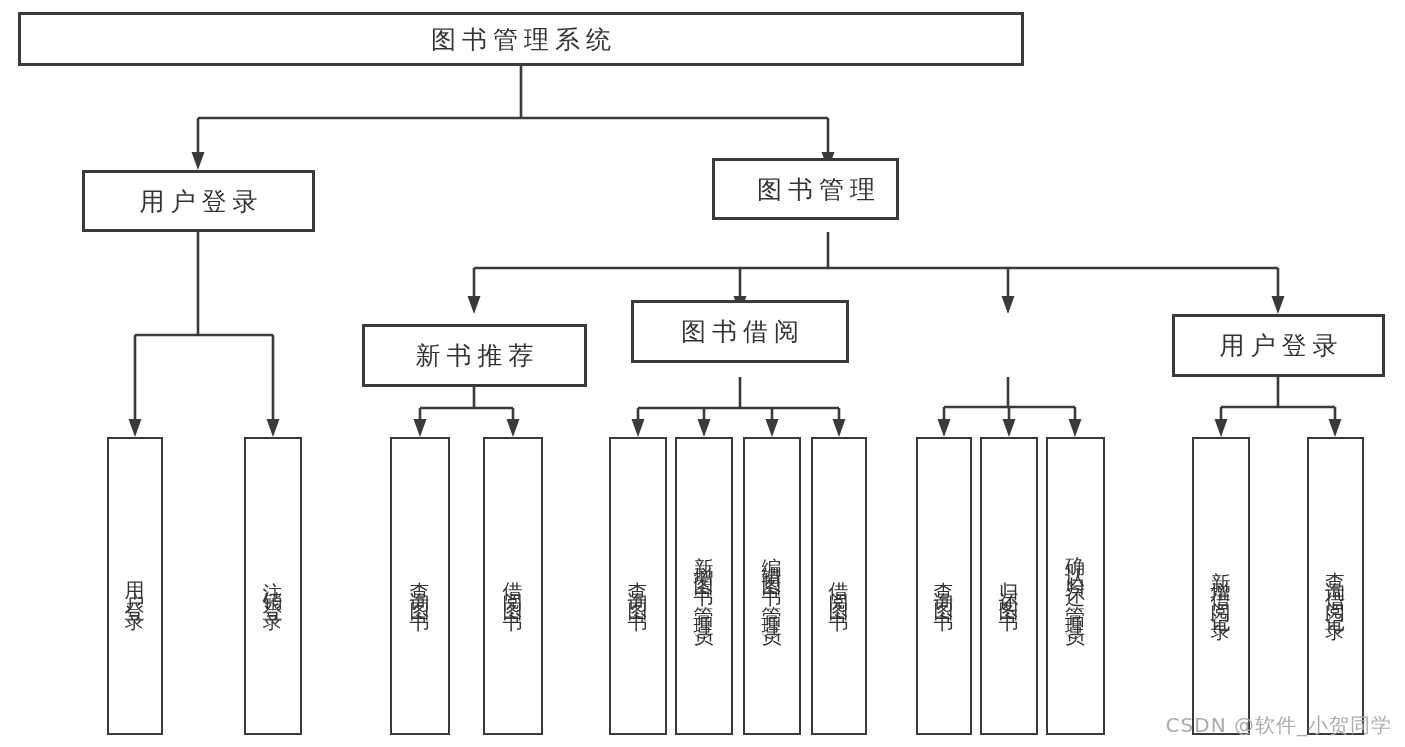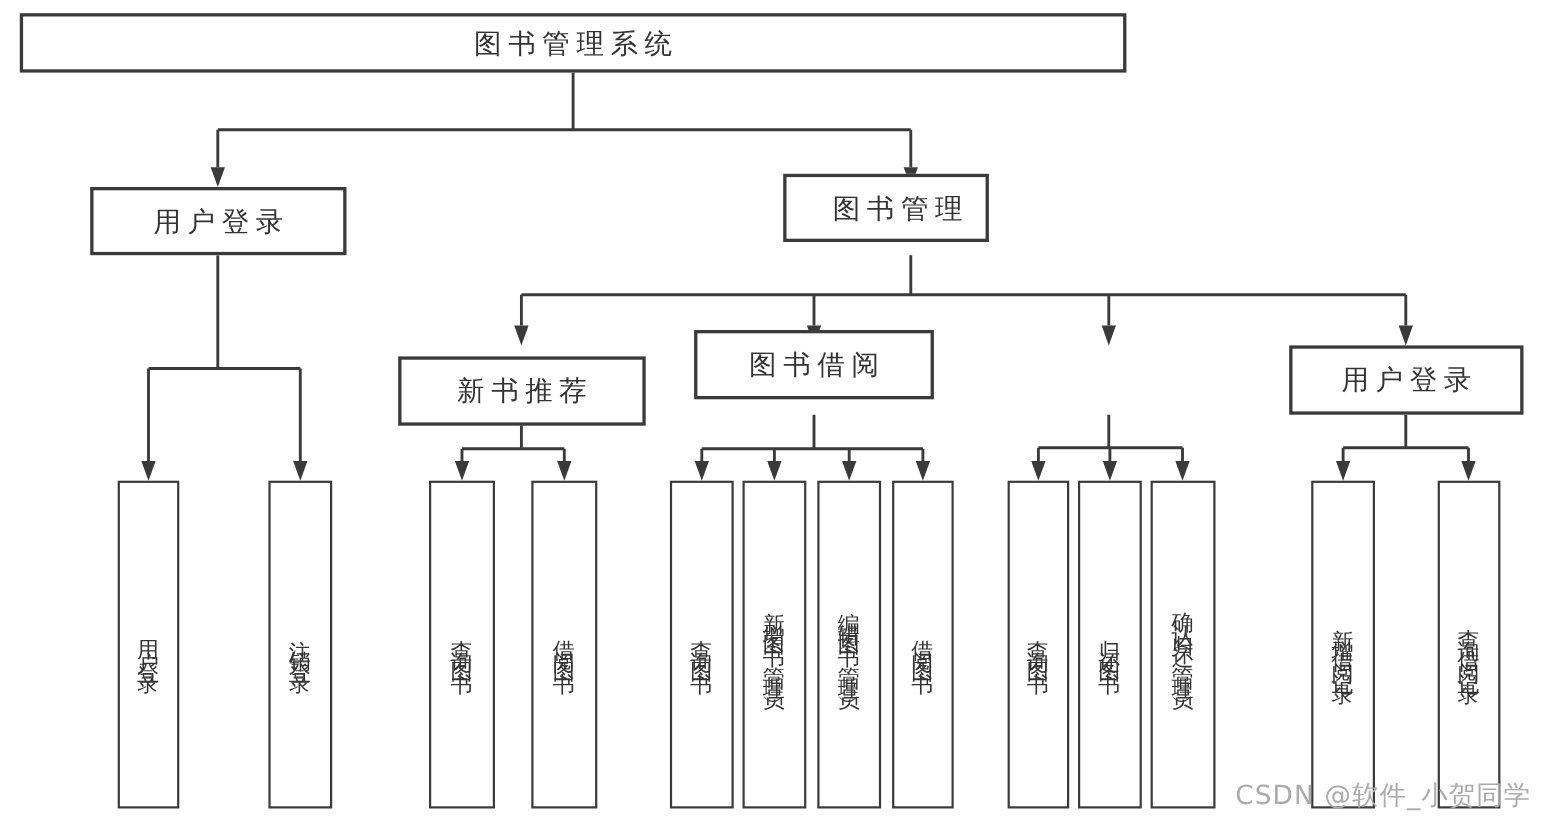--- a/index.html
+++ b/index.html
@@ -41,21 +41,21 @@
     text-orientation: mixed;
     font-size: 20px;
     line-height: 1;
     letter-spacing: 10px;
     color: #333333;
   }
   .watermark {
     position: absolute;
     right: 13px;
     bottom: 8px;
-    font-size: 24px;
+    font-size: 20px;
     color: #ababab;
     letter-spacing: 1px;
     white-space: nowrap;
   }
 </style>
 </head>
 <body>
 
 <div class="stage">
 

